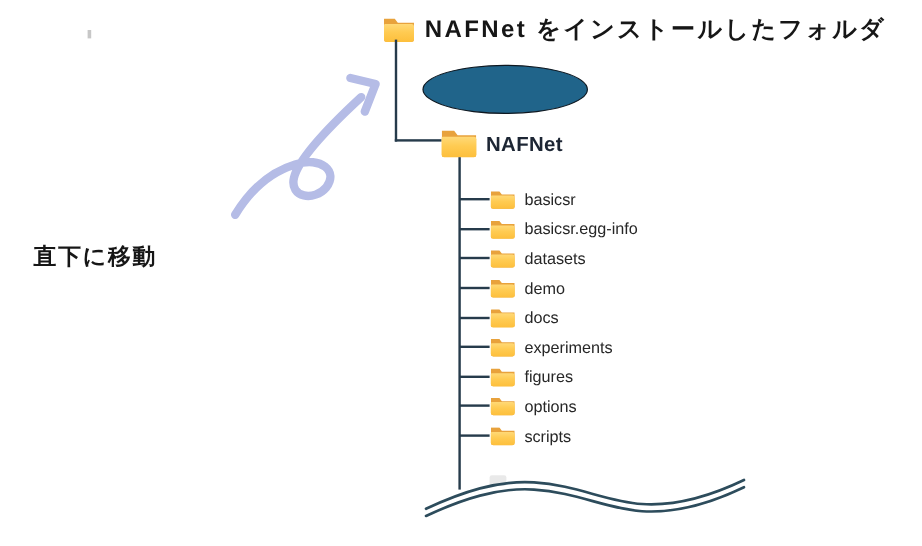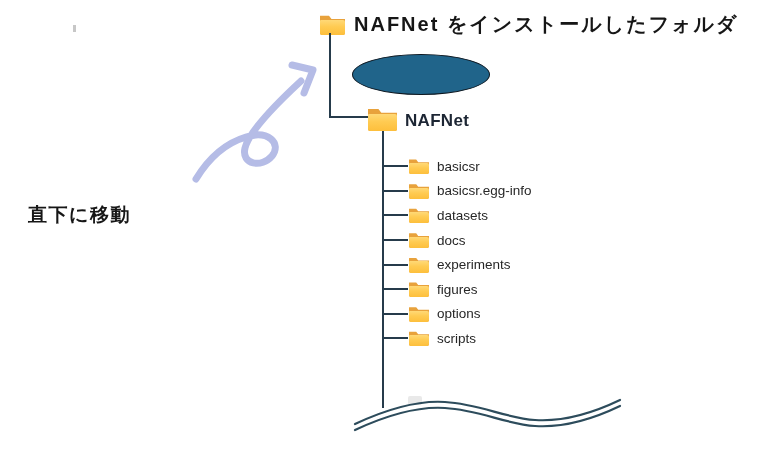--- a/index.html
+++ b/index.html
@@ -102,20 +102,25 @@
       <span class="tlabel">basicsr.egg-info</span>
     </div>
     <div class="trow">
       <span class="branch"></span>
       <span class="folder f-sm" style="margin-left:1px"></span>
       <span class="tlabel">datasets</span>
     </div>
     <div class="trow">
       <span class="branch"></span>
       <span class="folder f-sm" style="margin-left:1px"></span>
+      <span class="tlabel">demo</span>
+    </div>
+    <div class="trow">
+      <span class="branch"></span>
+      <span class="folder f-sm" style="margin-left:1px"></span>
       <span class="tlabel">docs</span>
     </div>
     <div class="trow">
       <span class="branch"></span>
       <span class="folder f-sm" style="margin-left:1px"></span>
       <span class="tlabel">experiments</span>
     </div>
     <div class="trow">
       <span class="branch"></span>
       <span class="folder f-sm" style="margin-left:1px"></span>

